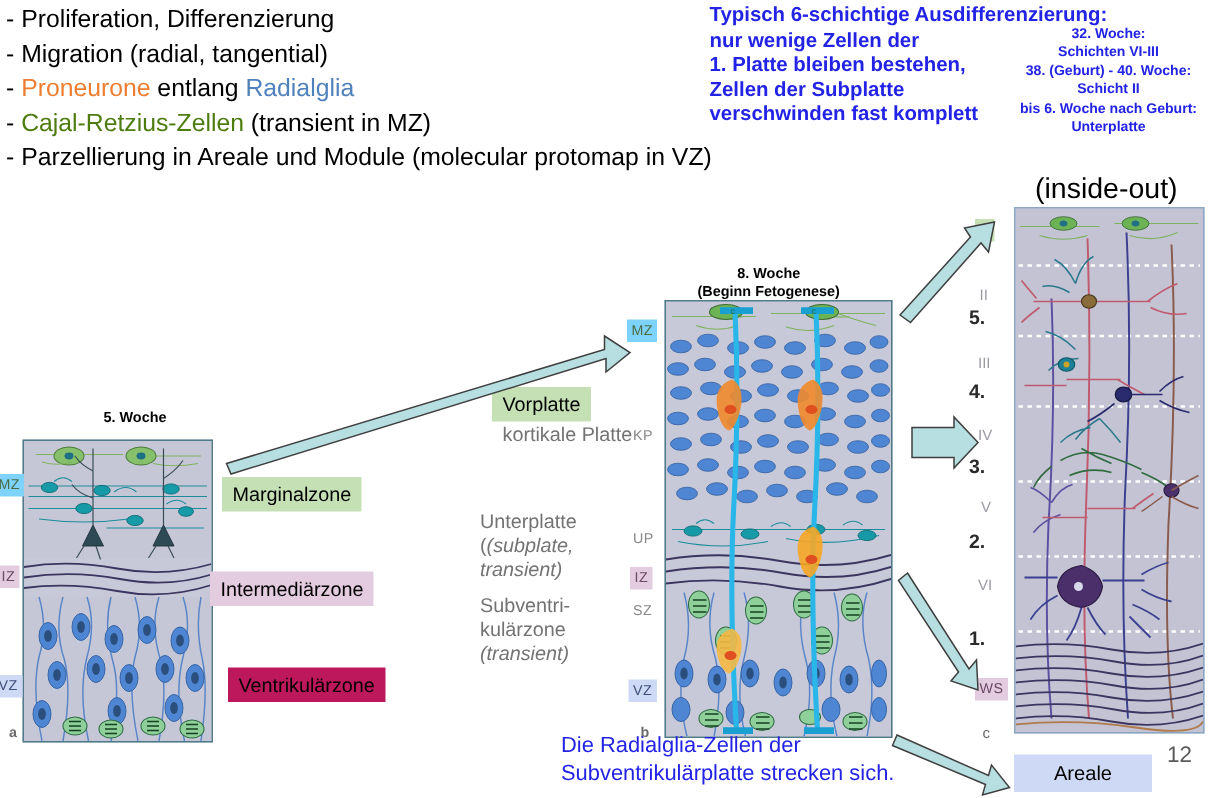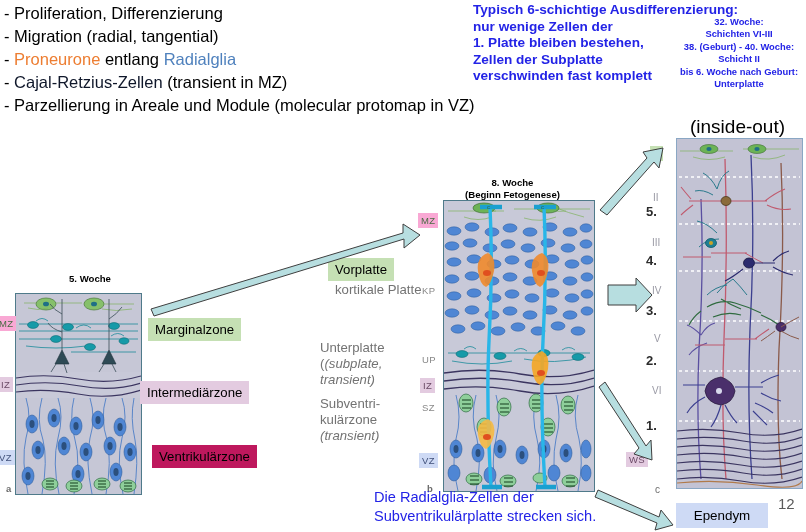--- a/index.html
+++ b/index.html
@@ -10,21 +10,21 @@
     color:#000;
   }
   .abs{position:absolute;}
 
   
   #bullets{left:4px;top:2px;width:470px;}
   #bullets .line{font-size:16.5px;line-height:23px;white-space:nowrap;}
   #bullets .dash{color:#000;}
   .c-orange{color:#ED7D31;}
   .c-blue{color:#4F81BD;}
-  .c-green{color:#0f172a;text-align:center;}
+  .c-green{color:#4d7c0f;text-align:center;}
 
   
   #blueNote{left:473px;top:2px;width:215px;color:#2323E6;
             font-size:13.6px;line-height:16.6px;font-weight:600;}
   #blueNote .l{white-space:nowrap;}
 
   
   #weeks{left:672px;top:16px;width:134px;color:#2323E6;
          font-size:9.4px;line-height:12.4px;font-weight:700;text-align:center;}
   #weeks .l{white-space:nowrap;}
@@ -45,21 +45,21 @@
   #figRight{left:676px;top:138px;width:125px;height:349px;border-color:#8aa7c4;background:#c3c3d4;}
 
   
   .tag{position:absolute;font-size:13.2px;padding:4px 7px;white-space:nowrap;color:#000;}
   .tag-green{background:#C5E0B4;}
   .tag-pink{background:#E3CBE0;}
   .tag-blueL{background:#be185d;}
 
   
   .strip{position:absolute;font-size:9.5px;padding:2px 3px;color:#555;letter-spacing:.3px;}
-  .s-green{background:#f9a8d4;color:#4a6b45;}
+  .s-green{background:#7dd3fc;color:#4a6b45;}
   .s-pink{background:#E3CBE0;color:#6b4a66;}
   .s-blue{background:#CEDAF5;color:#40507a;}
   .s-plain{background:transparent;color:#888;}
 
   
   .midlab{position:absolute;font-size:13.2px;color:#737373;line-height:16px;}
   .midlab i{font-style:italic;}
 
   
   .lnum{position:absolute;font-size:13px;font-weight:700;color:#2b2b2b;}
@@ -518,30 +518,30 @@
     <path d="M0 344 Q40 340 80 346 T125 342" stroke="#b07a4a" stroke-width="1.2" fill="none"></path>
   </svg>
 </div>
 
 <div class="rnum" style="left:650px;top:146px;background:#C5E0B4;padding:2px 5px;color:#4a6b45;">I</div>
 <div class="rnum" style="left:653px;top:192px;">II</div>
 <div class="rnum" style="left:652px;top:237px;">III</div>
 <div class="rnum" style="left:652px;top:285px;">IV</div>
 <div class="rnum" style="left:654px;top:333px;">V</div>
 <div class="rnum" style="left:652px;top:385px;">VI</div>
-<div class="strip s-pink" style="left:626px;top:452px;">WS</div>
+<div class="strip s-pink" style="left:650px;top:452px;">WS</div>
 <div class="rnum" style="left:655px;top:484px;color:#6b6b6b;">c</div>
 
 <div class="lnum" style="left:646px;top:204px;">5.</div>
 <div class="lnum" style="left:646px;top:253px;">4.</div>
 <div class="lnum" style="left:646px;top:303px;">3.</div>
 <div class="lnum" style="left:646px;top:353px;">2.</div>
 <div class="lnum" style="left:646px;top:418px;">1.</div>
 
-<div class="abs" id="ependym">Ependym</div>
+<div class="abs" id="ependym">Areale</div>
 
 <div class="abs" id="pageno">12</div>
 
 <div class="abs" id="bottomNote">
   <div class="l">Die Radialglia-Zellen der</div>
   <div class="l">Subventrikulärplatte strecken sich.</div>
 </div>
 
 <svg class="abs" id="overlay">
   <defs>

